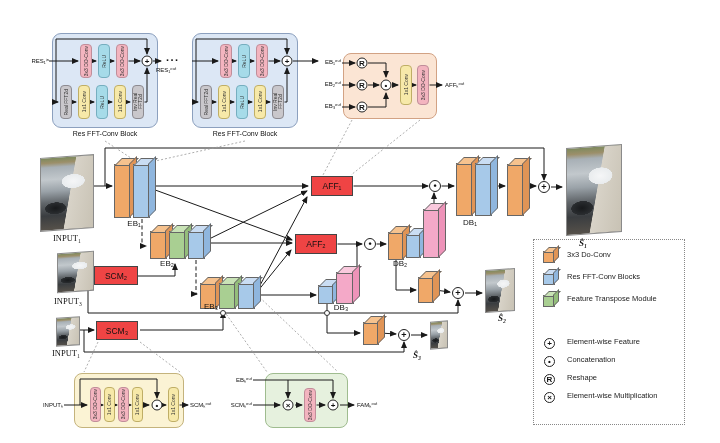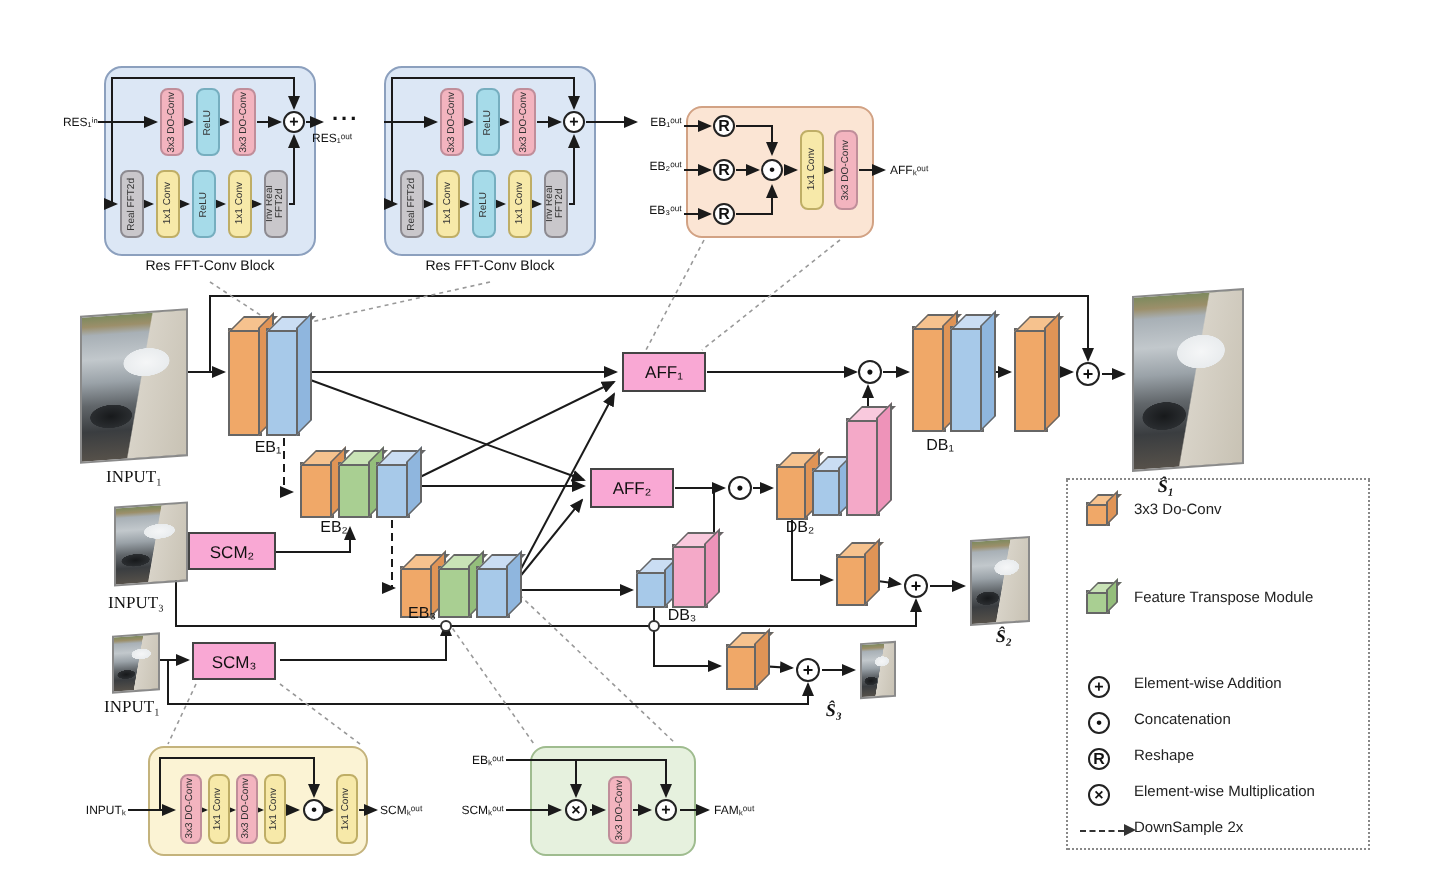--- a/index.html
+++ b/index.html
@@ -28,21 +28,21 @@
         background:#fff;transform:translate(-50%,-50%);}
   .cube{position:absolute;z-index:2;border:1px solid #666;}
   .cube::before{content:"";position:absolute;left:-1px;top:-7px;width:100%;height:6px;
         border:1px solid #666;transform:skewX(-45deg);transform-origin:bottom left;}
   .cube::after{content:"";position:absolute;top:-1px;right:-7px;width:6px;height:100%;
         border:1px solid #666;transform:skewY(-45deg);transform-origin:top left;}
   .c-or{background:#f0a868;} .c-or::before{background:#f6c28e;} .c-or::after{background:#e09456;}
   .c-bl{background:#a7c9e9;} .c-bl::before{background:#caddf3;} .c-bl::after{background:#8fb6de;}
   .c-gr{background:#a9cf92;} .c-gr::before{background:#c9e3b6;} .c-gr::after{background:#94be7b;}
   .c-pk{background:#f4a9c8;} .c-pk::before{background:#f9c9dd;} .c-pk::after{background:#ee93b9;}
-  .modbox{position:absolute;z-index:2;background:#f9a8d4;border:1.2px solid #444;
+  .modbox{position:absolute;z-index:2;background:#ef4444;border:1.2px solid #444;
         display:flex;align-items:center;justify-content:center;font-size:8.5px;color:#111;}
   .lbl{position:absolute;z-index:3;font-size:8px;color:#111;white-space:nowrap;}
   .lbl.tiny{font-size:6px;}
   .lbl.ctr{transform:translateX(-50%);}
   .lbl.rt{transform:translateX(-100%);}
   .lbl.serif{font-family:"Liberation Serif",serif;font-size:8.5px;}
   .lbl.shat{font-family:"Liberation Serif",serif;font-style:italic;font-weight:bold;font-size:9px;}
   .dots{position:absolute;z-index:2;font-weight:bold;font-size:11px;letter-spacing:1.5px;color:#111;}
   .photo{position:absolute;z-index:2;border:1px solid #8a8a8a;transform:skewY(-4deg);
     background-image:
@@ -336,39 +336,39 @@
       <span>3x3 DO-Conv</span>
     </div>
   <div class="op small" style="left:333px;top:405px">+</div>
   <div class="lbl tiny" style="left:357px;top:401px">FAMₖᵒᵘᵗ</div>
 
   <div class="legend" style="left:533px;top:239px;width:152px;height:186px">
     <div class="row" style="top:9px">
       <div class="mini c-or"></div>
       <div class="txt">3x3 Do-Conv</div>
     </div>
+    <div class="row" style="top:31px">
+      <div class="mini c-bl"></div>
+      <div class="txt">Res FFT-Conv Blocks</div>
+    </div>
     <div class="row" style="top:53px">
       <div class="mini c-gr"></div>
       <div class="txt">Feature Transpose Module</div>
     </div>
     <div class="row" style="top:96px">
       <div class="op small">+</div>
-      <div class="txt">Element-wise Addition</div>
+      <div class="txt">Element-wise Feature</div>
     </div>
     <div class="row" style="top:114px">
       <div class="op small">•</div>
       <div class="txt">Concatenation</div>
     </div>
     <div class="row" style="top:132px">
       <div class="op small">R</div>
       <div class="txt">Reshape</div>
     </div>
     <div class="row" style="top:150px">
       <div class="op small">×</div>
       <div class="txt">Element-wise Multiplication</div>
     </div>
-    <div class="row" style="top:168px">
-      <div class="dsample"></div>
-      <div class="txt">DownSample 2x</div>
-    </div>
   </div>
 
 </div>
 
 </body></html>

